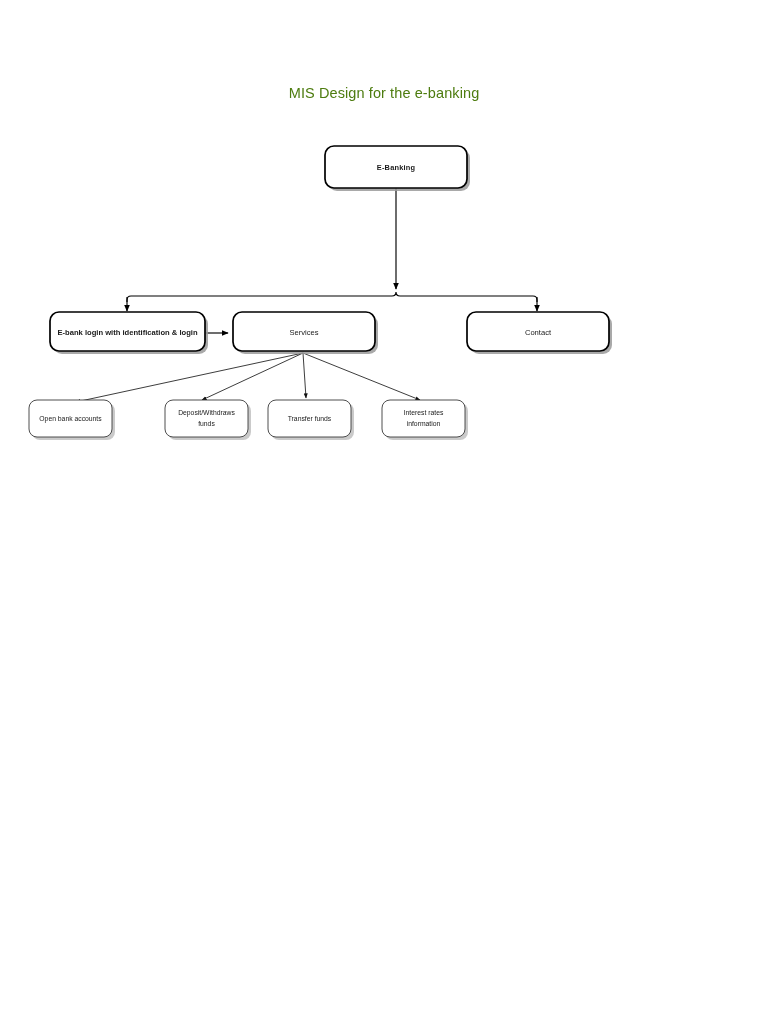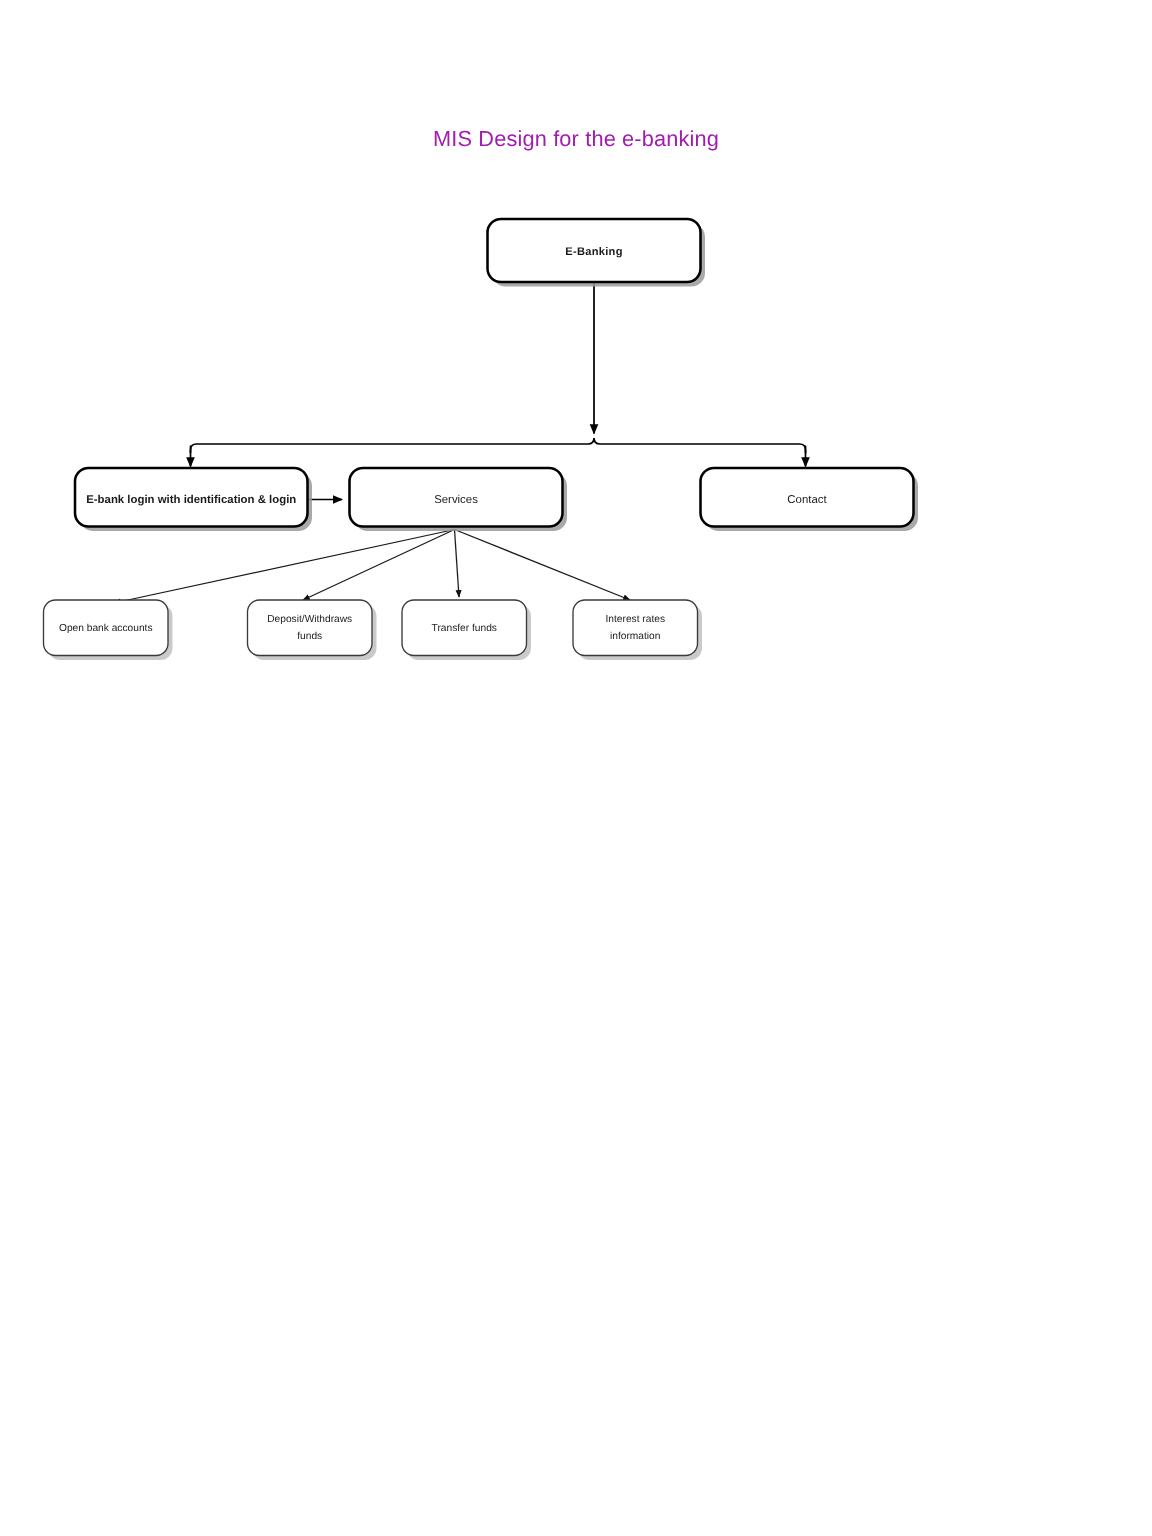--- a/index.html
+++ b/index.html
@@ -23,21 +23,21 @@
     background: #ffffff;
   }
   .diagram-title {
     position: absolute;
     left: 0;
     top: 85px;
     width: 768px;
     text-align: center;
     font-size: 14.5px;
     font-weight: 400;
-    color: #a21caf;
+    color: #4d7c0f;
     letter-spacing: 0.1px;
   }
   svg.canvas {
     position: absolute;
     left: 0;
     top: 0;
     width: 768px;
     height: 1024px;
   }
   .node-label {

